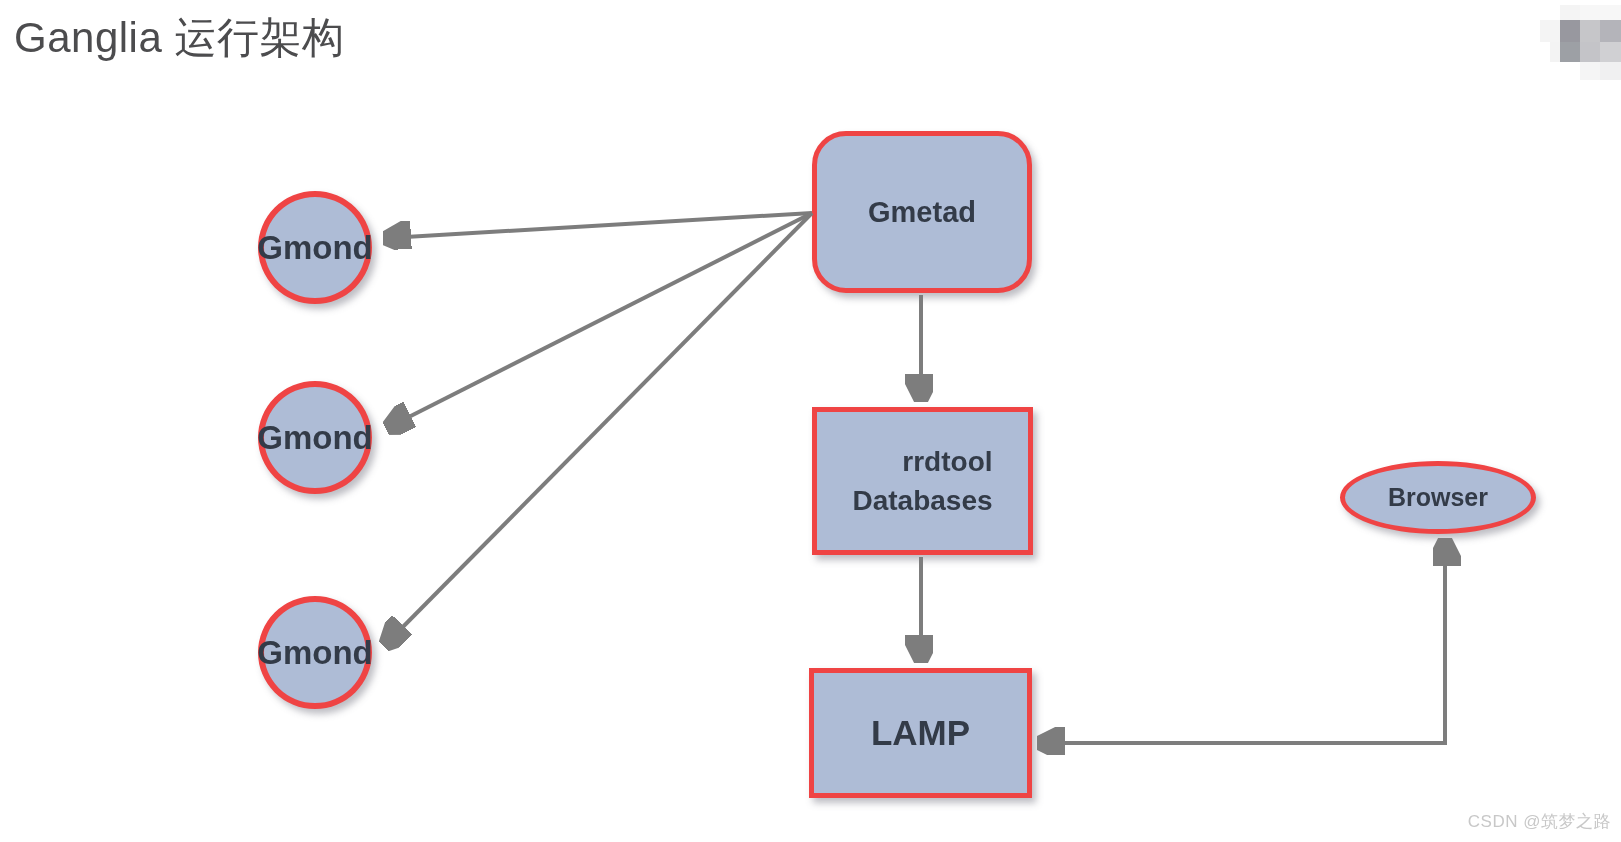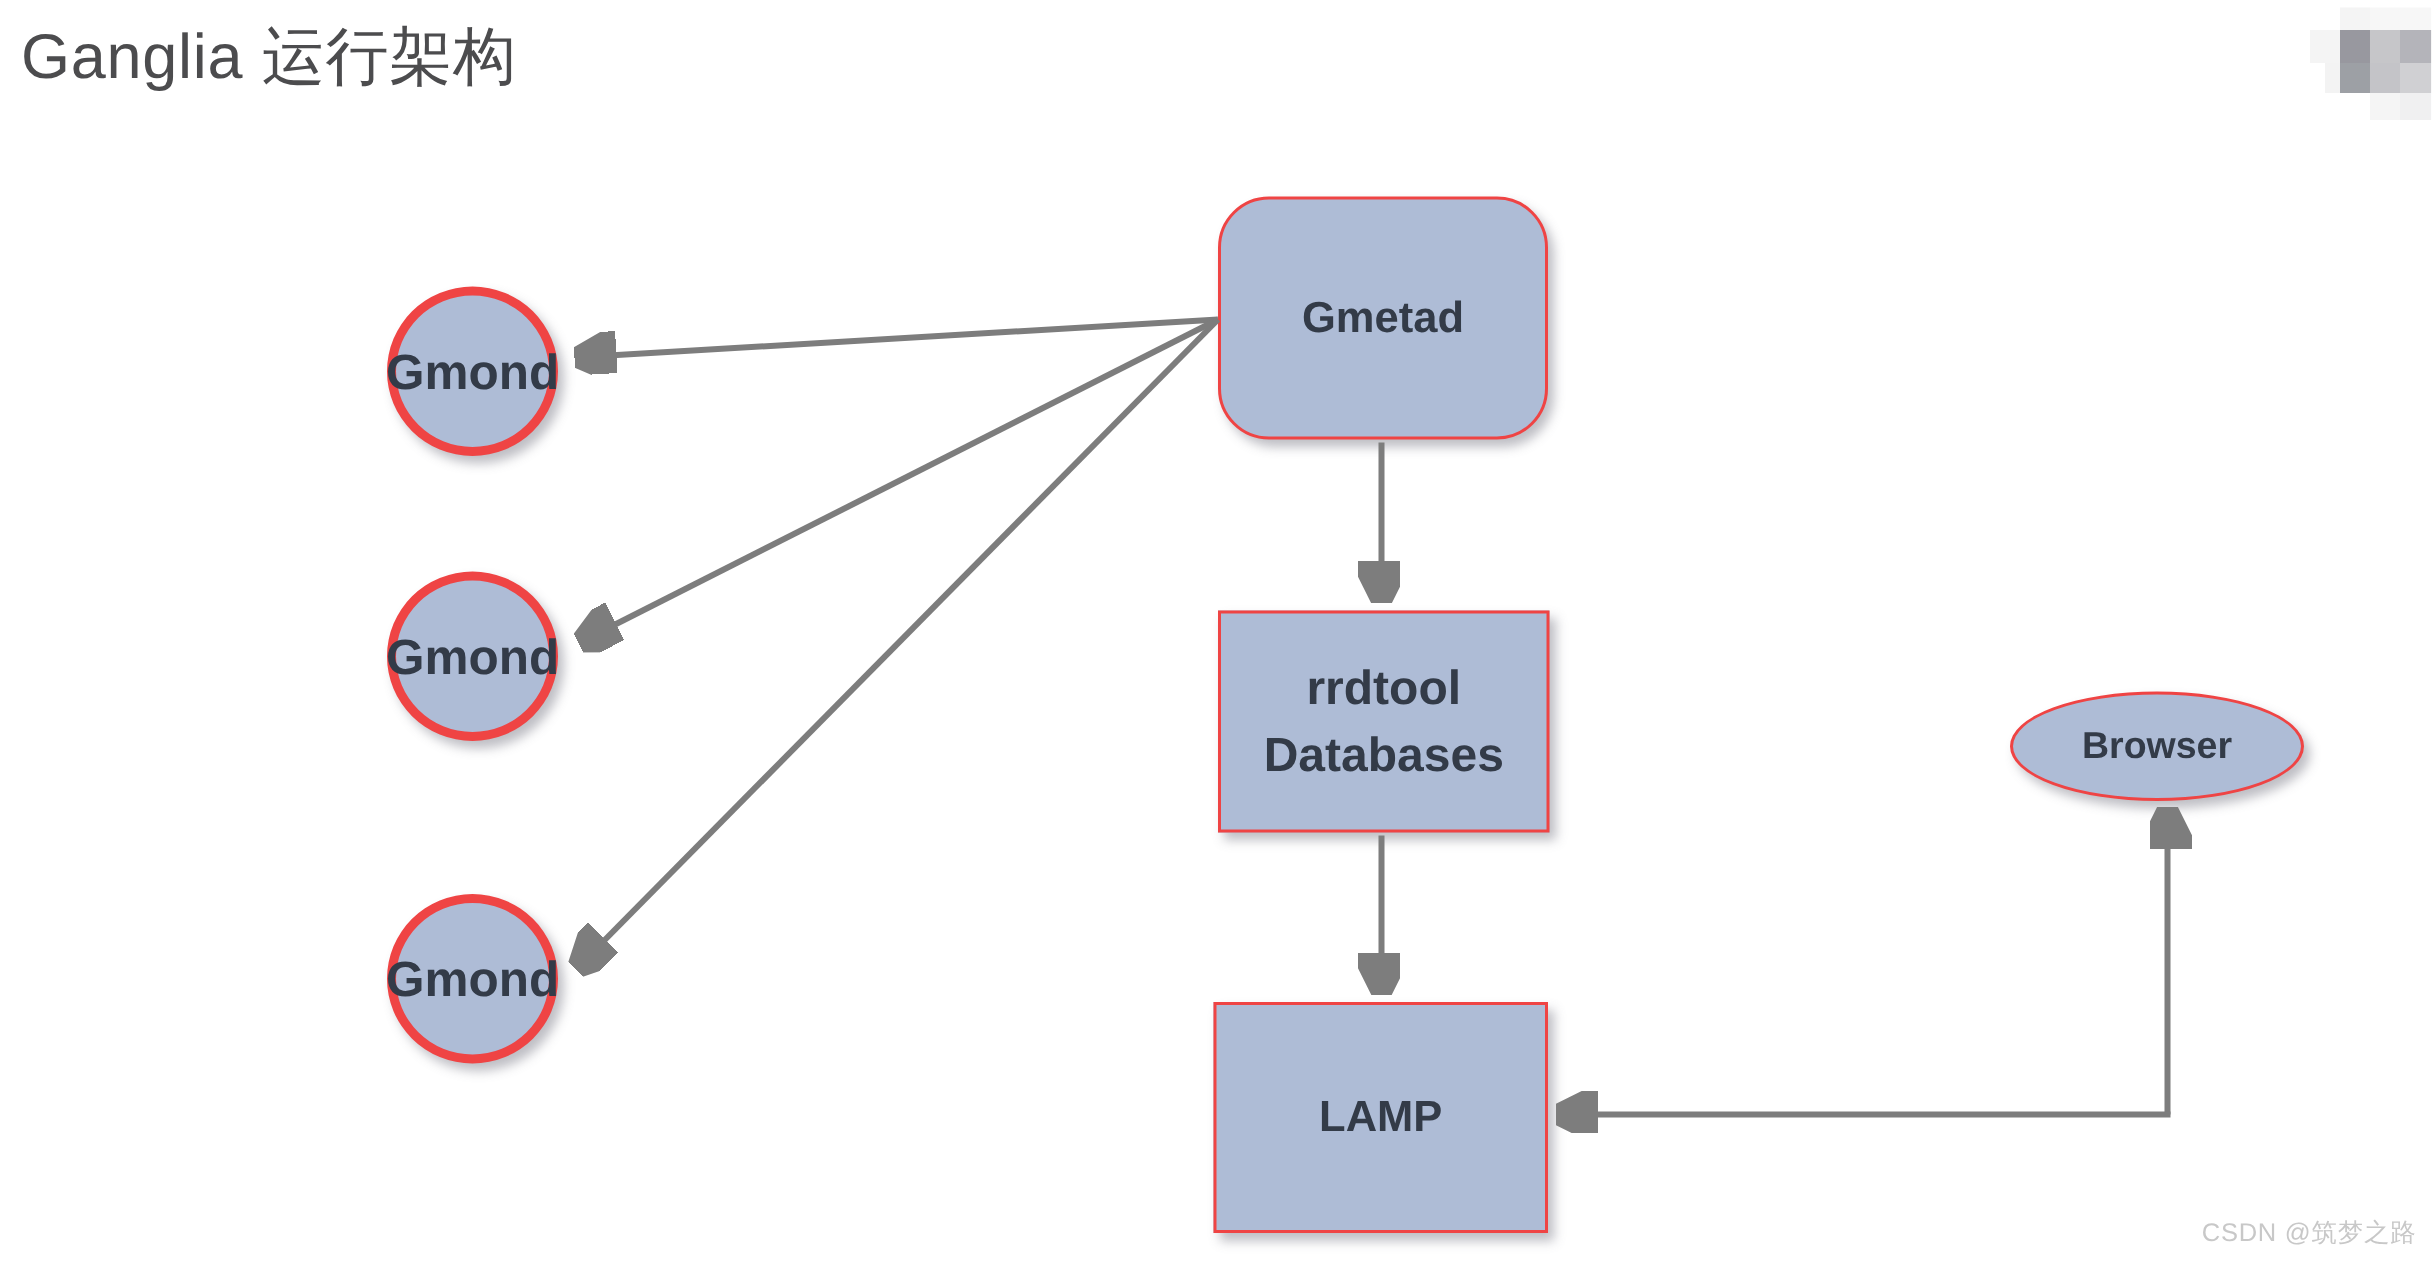--- a/index.html
+++ b/index.html
@@ -22,21 +22,21 @@
     font-weight: 400;
     color: #4c4c4e;
     letter-spacing: 0.5px;
     white-space: nowrap;
   }
 
   
   .node {
     position: absolute;
     background: #aebcd6;
-    border: 2px solid #ef4444;
+    border: 5px solid #ef4444;
     color: #333b48;
     display: flex;
     align-items: center;
     justify-content: center;
     text-align: center;
     box-shadow: 4px 5px 7px rgba(110, 110, 125, 0.45);
     font-weight: 600;
   }
 
   .node.circle {
@@ -53,28 +53,29 @@
   .node.rounded-rect {
     left: 812px; top: 131px;
     width: 220px; height: 162px;
     border-radius: 34px;
     font-size: 29px;
   }
 
   .node.rect-rrdtool {
     left: 812px; top: 407px;
     width: 221px; height: 148px;
-    font-size: 32px;
+    font-size: 28px;
     line-height: 1.4;
+    text-align: right;
   }
 
   .node.rect-lamp {
     left: 809px; top: 668px;
-    width: 223px; height: 154px;
-    font-size: 29px;
+    width: 223px; height: 130px;
+    font-size: 35px;
   }
 
   .node.ellipse {
     left: 1340px; top: 461px;
     width: 196px; height: 73px;
     border-radius: 50%;
     font-size: 25px;
   }
 
   .two-line span { display: block; }

